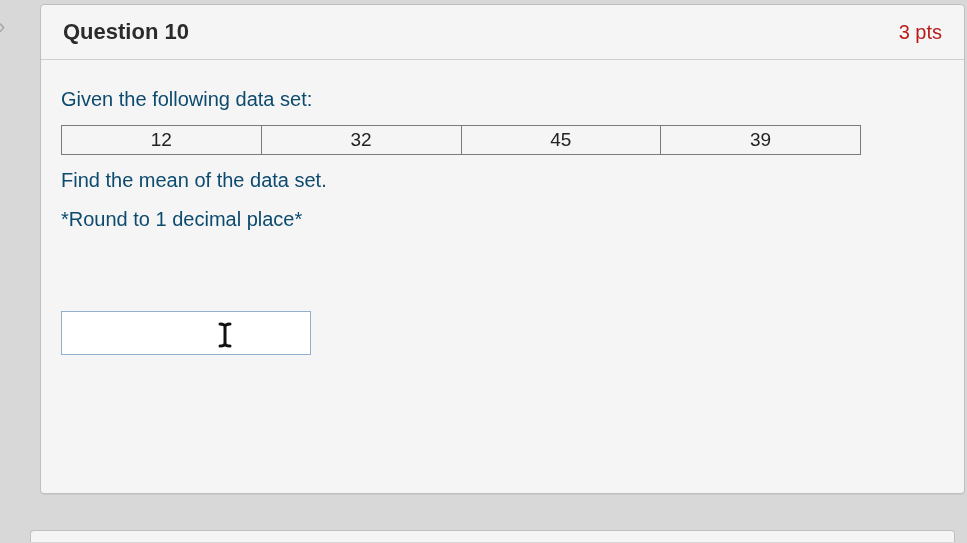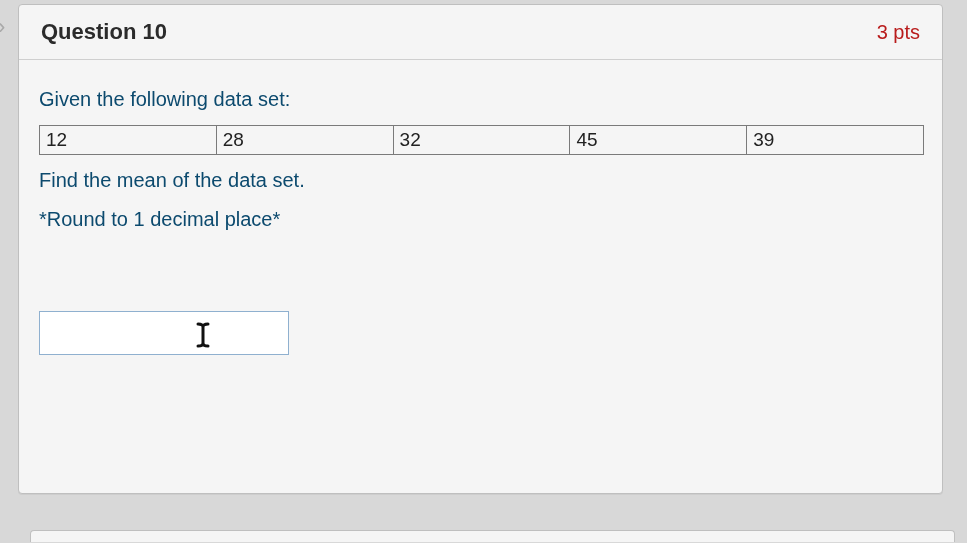--- a/index.html
+++ b/index.html
@@ -6,21 +6,21 @@
   body {
     font-family: "Helvetica Neue", Arial, sans-serif;
     background: #d8d8d8;
     width: 967px;
     height: 543px;
     overflow: hidden;
     position: relative;
   }
   .question-block {
     position: absolute;
-    left: 18px;
+    left: 40px;
     top: 4px;
     width: 925px;
     height: 490px;
     background: #f5f5f5;
     border: 1px solid #bfbfbf;
     border-radius: 4px;
     box-shadow: 0 1px 0 rgba(0,0,0,0.05);
   }
   .question-header {
     display: flex;
@@ -44,22 +44,23 @@
   }
   .prompt, .instruction, .hint {
     font-size: 20px;
     color: #0c4a6e;
     margin-bottom: 14px;
   }
   .instruction { margin-top: 7px; }
   .hint { margin-top: 16px; }
   .data-table {
     display: flex;
-    width: 885px;
+    width: 800px;
     margin: 6px 0 14px 0;
+    text-align: center;
   }
   .data-cell {
     flex: 1;
     border: 1px solid #7a7a7a;
     border-right: none;
     padding: 3px 6px;
     font-size: 19px;
     color: #222;
     background: #f5f5f5;
   }
@@ -111,21 +112,20 @@
 
 <div class="question-block">
   <div class="question-header">
     <div class="question-title">Question 10</div>
     <div class="points">3 pts</div>
   </div>
   <div class="question-body">
     <div class="prompt">Given the following data set:</div>
     <div class="data-table">
       <div class="data-cell">12</div>
-      <div class="data-cell">28</div>
       <div class="data-cell">32</div>
       <div class="data-cell">45</div>
       <div class="data-cell">39</div>
     </div>
     <div class="instruction">Find the mean of the data set.</div>
     <div class="hint">*Round to 1 decimal place*</div>
     <div class="answer-wrap">
       <input type="text" class="answer-input" value="" style="">
       <span class="text-cursor-icon">
         <svg width="28" height="28" viewBox="0 0 28 28">

